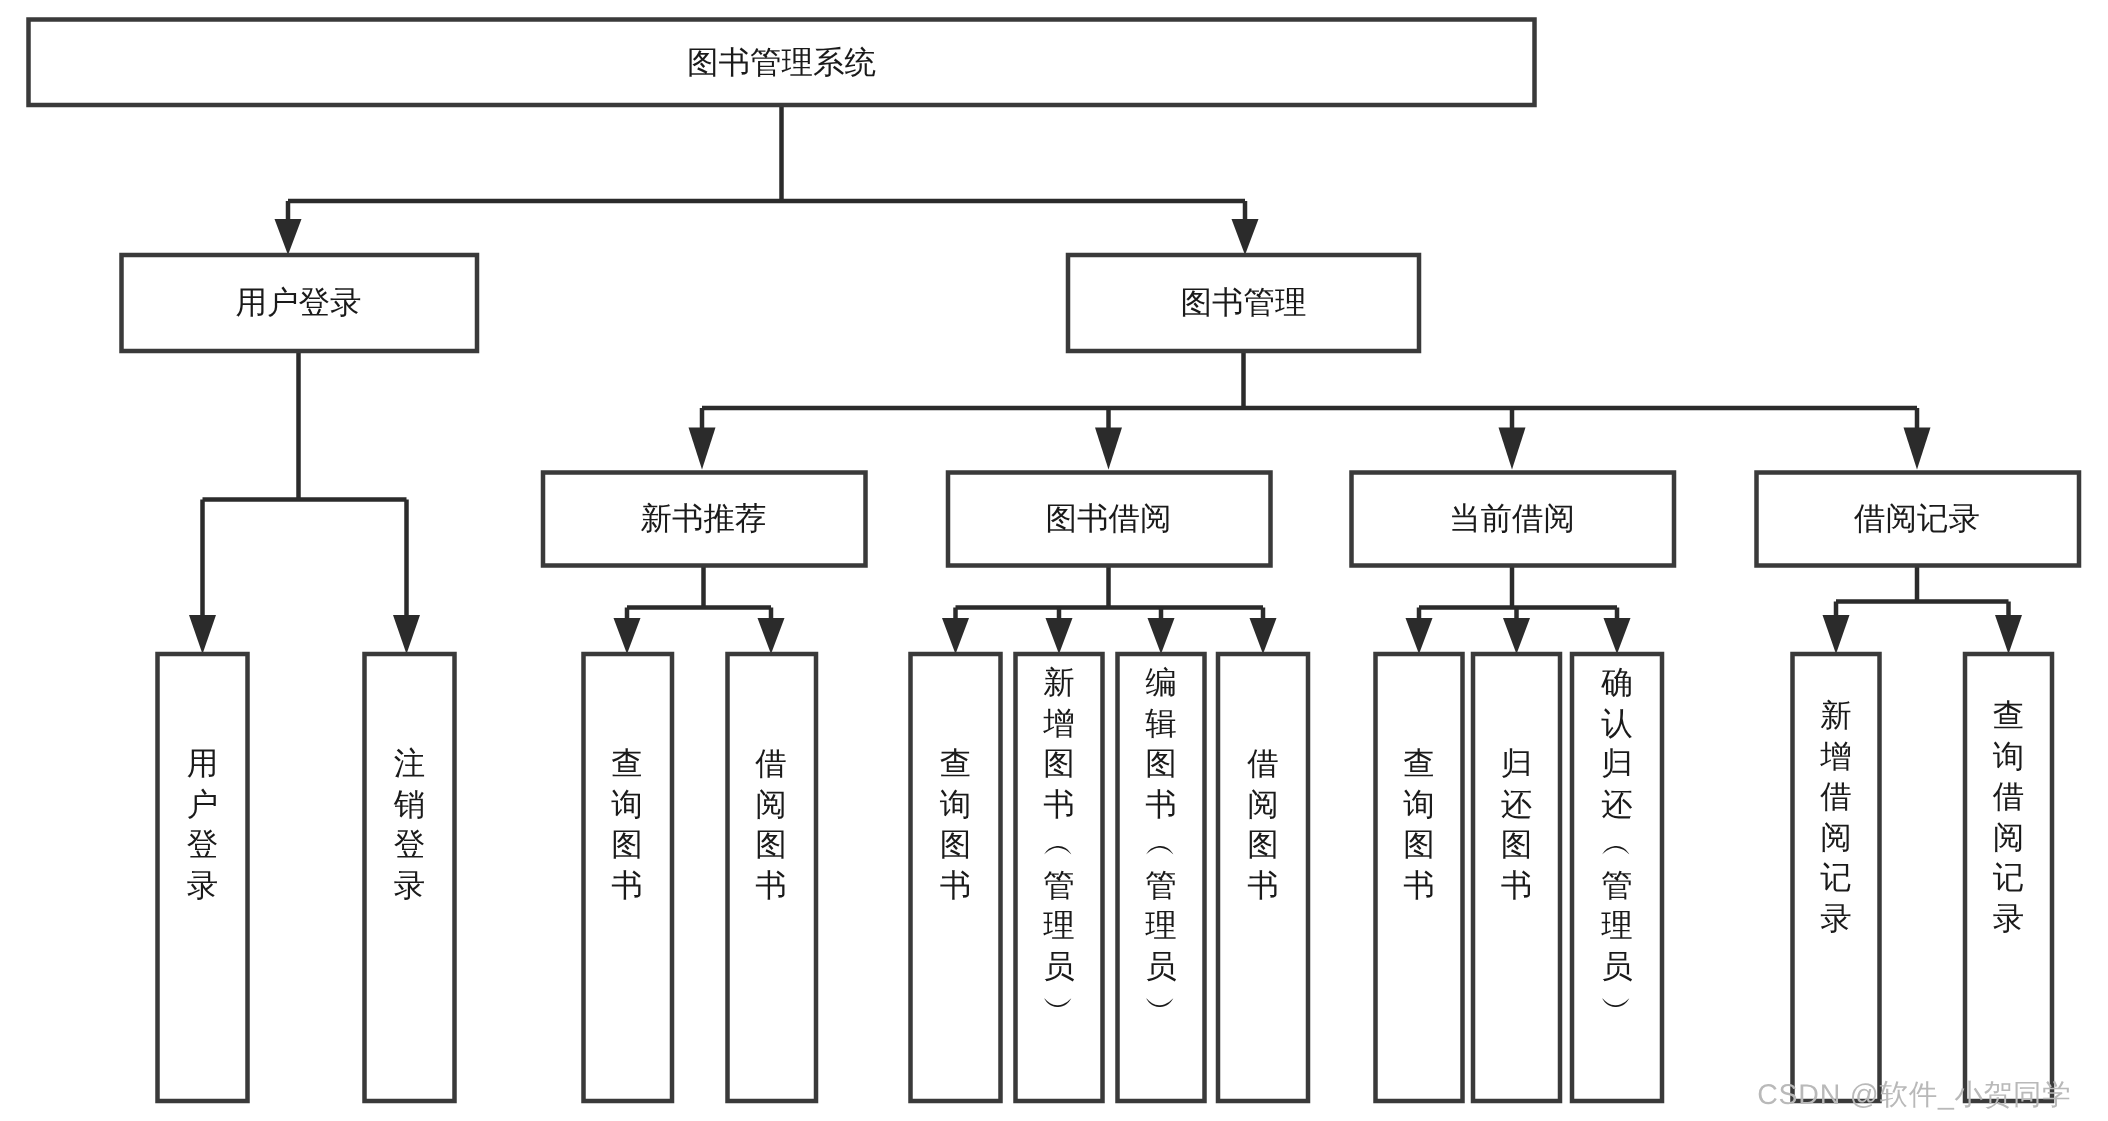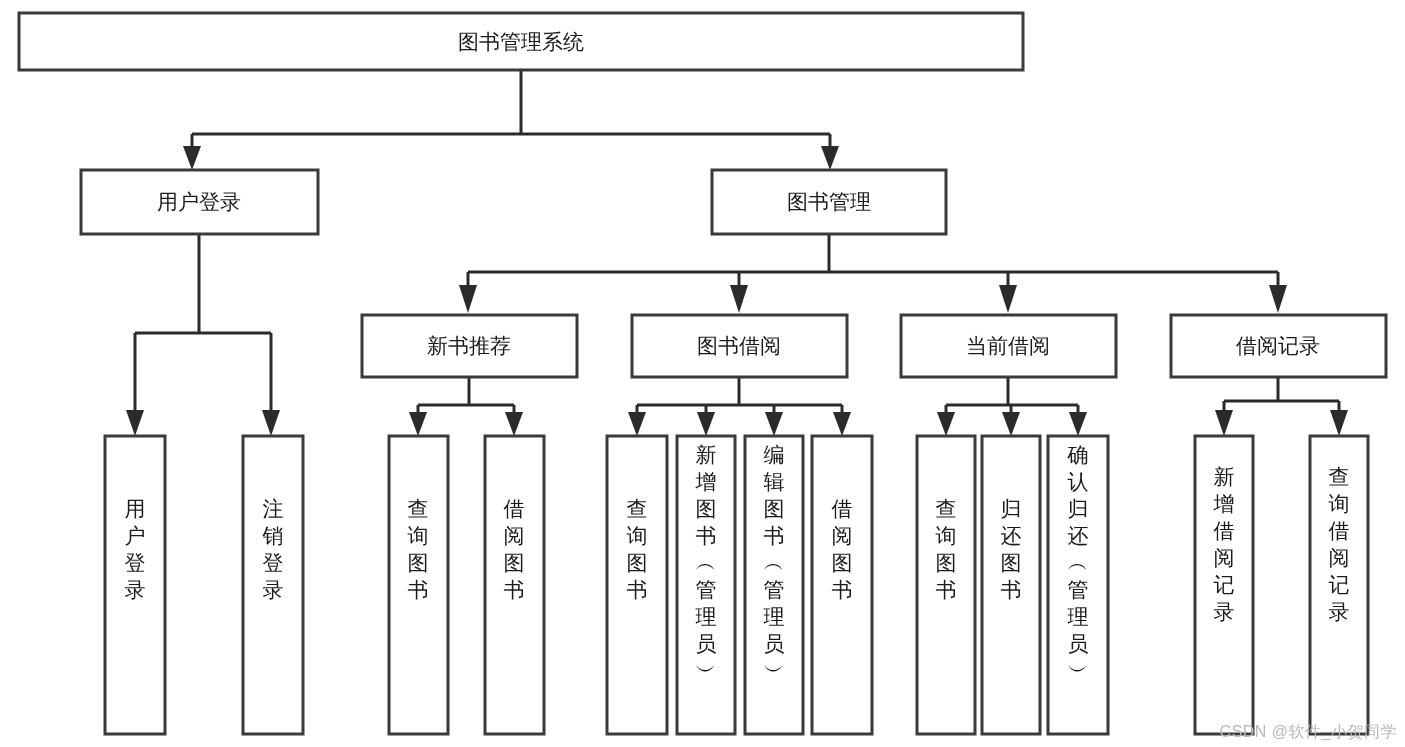--- a/index.html
+++ b/index.html
@@ -49,24 +49,24 @@
     dominant-baseline: middle;
   }
   .node-label-vert {
     font-family: "Liberation Sans", "DejaVu Sans", sans-serif;
     fill: #1a1a1a;
     font-size: 21px;
     text-anchor: middle;
   }
   .watermark {
     position: absolute;
-    right: 8px;
+    right: 24px;
     bottom: 4px;
     font-family: "Liberation Sans", "DejaVu Sans", sans-serif;
-    font-size: 16px;
+    font-size: 19px;
     color: #b9b9b9;
     letter-spacing: 0.5px;
     white-space: nowrap;
     pointer-events: none;
   }
 </style>
 </head>
 <body>
 
 <div id="diagram-root">

